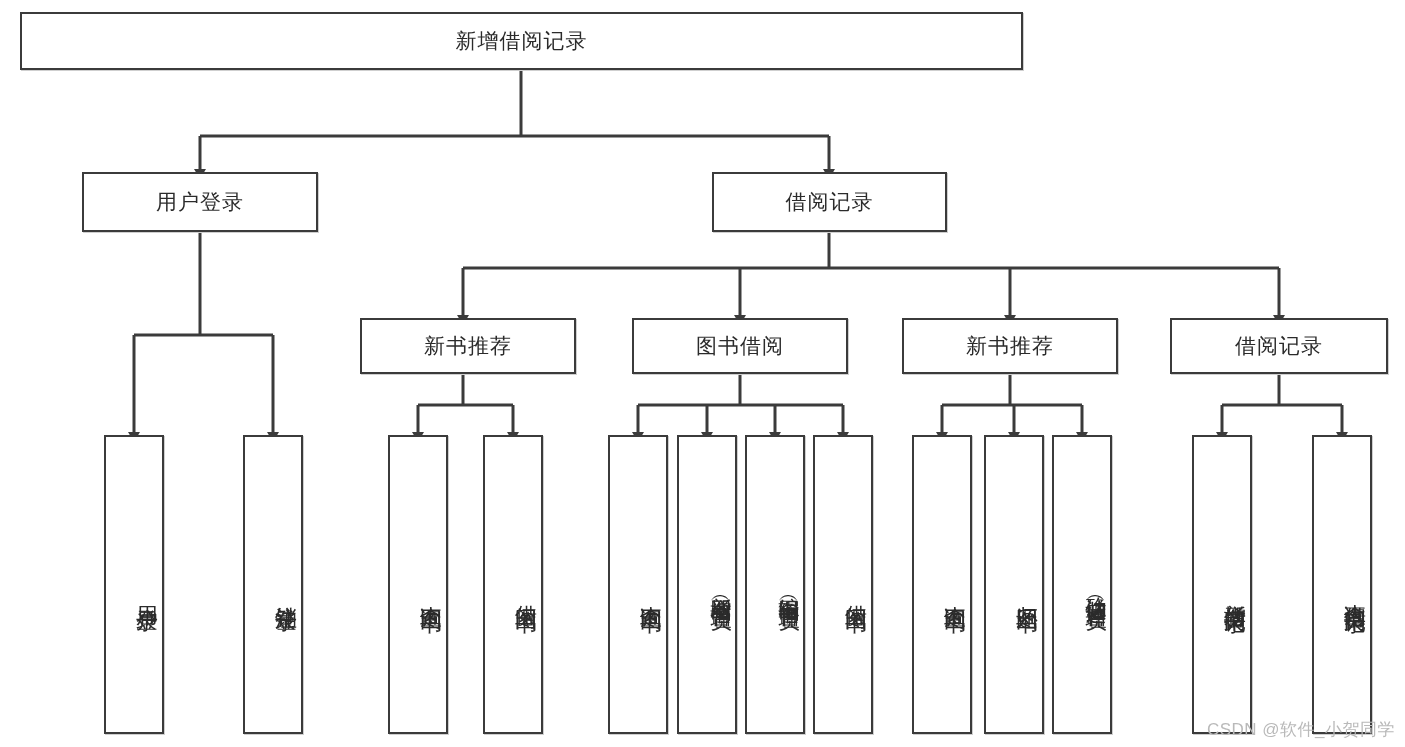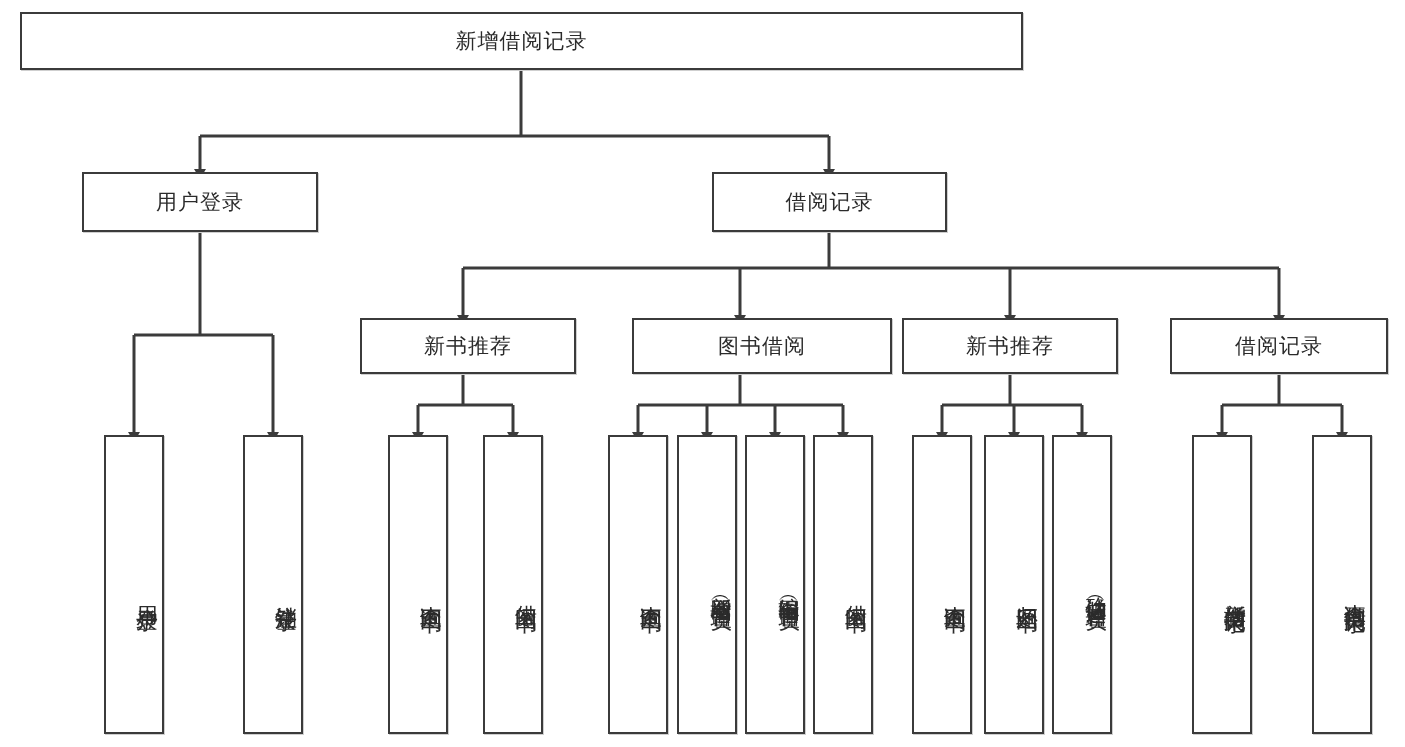--- a/index.html
+++ b/index.html
@@ -123,21 +123,21 @@
       </div>
       <div class="node horiz" style="left: 82px; top: 172px; width: 236px; height: 60px;">
         <span class="node-label">用户登录</span>
       </div>
       <div class="node horiz" style="left: 712px; top: 172px; width: 235px; height: 60px;">
         <span class="node-label">借阅记录</span>
       </div>
       <div class="node horiz" style="left: 360px; top: 318px; width: 216px; height: 56px;">
         <span class="node-label">新书推荐</span>
       </div>
-      <div class="node horiz" style="left: 632px; top: 318px; width: 260px; height: 56px; justify-content: center;">
+      <div class="node horiz" style="left: 632px; top: 318px; width: 216px; height: 56px; justify-content: center;">
         <span class="node-label">图书借阅</span>
       </div>
       <div class="node horiz" style="left: 902px; top: 318px; width: 216px; height: 56px;">
         <span class="node-label">新书推荐</span>
       </div>
       <div class="node horiz" style="left: 1170px; top: 318px; width: 218px; height: 56px;">
         <span class="node-label">借阅记录</span>
       </div>
       <div class="node vert" style="left: 104px; top: 435px; width: 60px; height: 299px;">
         <span class="node-label">用户登录</span>
@@ -173,13 +173,14 @@
         <span class="node-label">确认归还（管理员）</span>
       </div>
       <div class="node vert" style="left: 1192px; top: 435px; width: 60px; height: 299px;">
         <span class="node-label">新增借阅记录</span>
       </div>
       <div class="node vert" style="left: 1312px; top: 435px; width: 60px; height: 299px;">
         <span class="node-label">查询借阅记录</span>
       </div>
     </div>
 
+  <div id="watermark">CSDN @软件_小贺同学</div>
 </div>
 
 </body></html>

